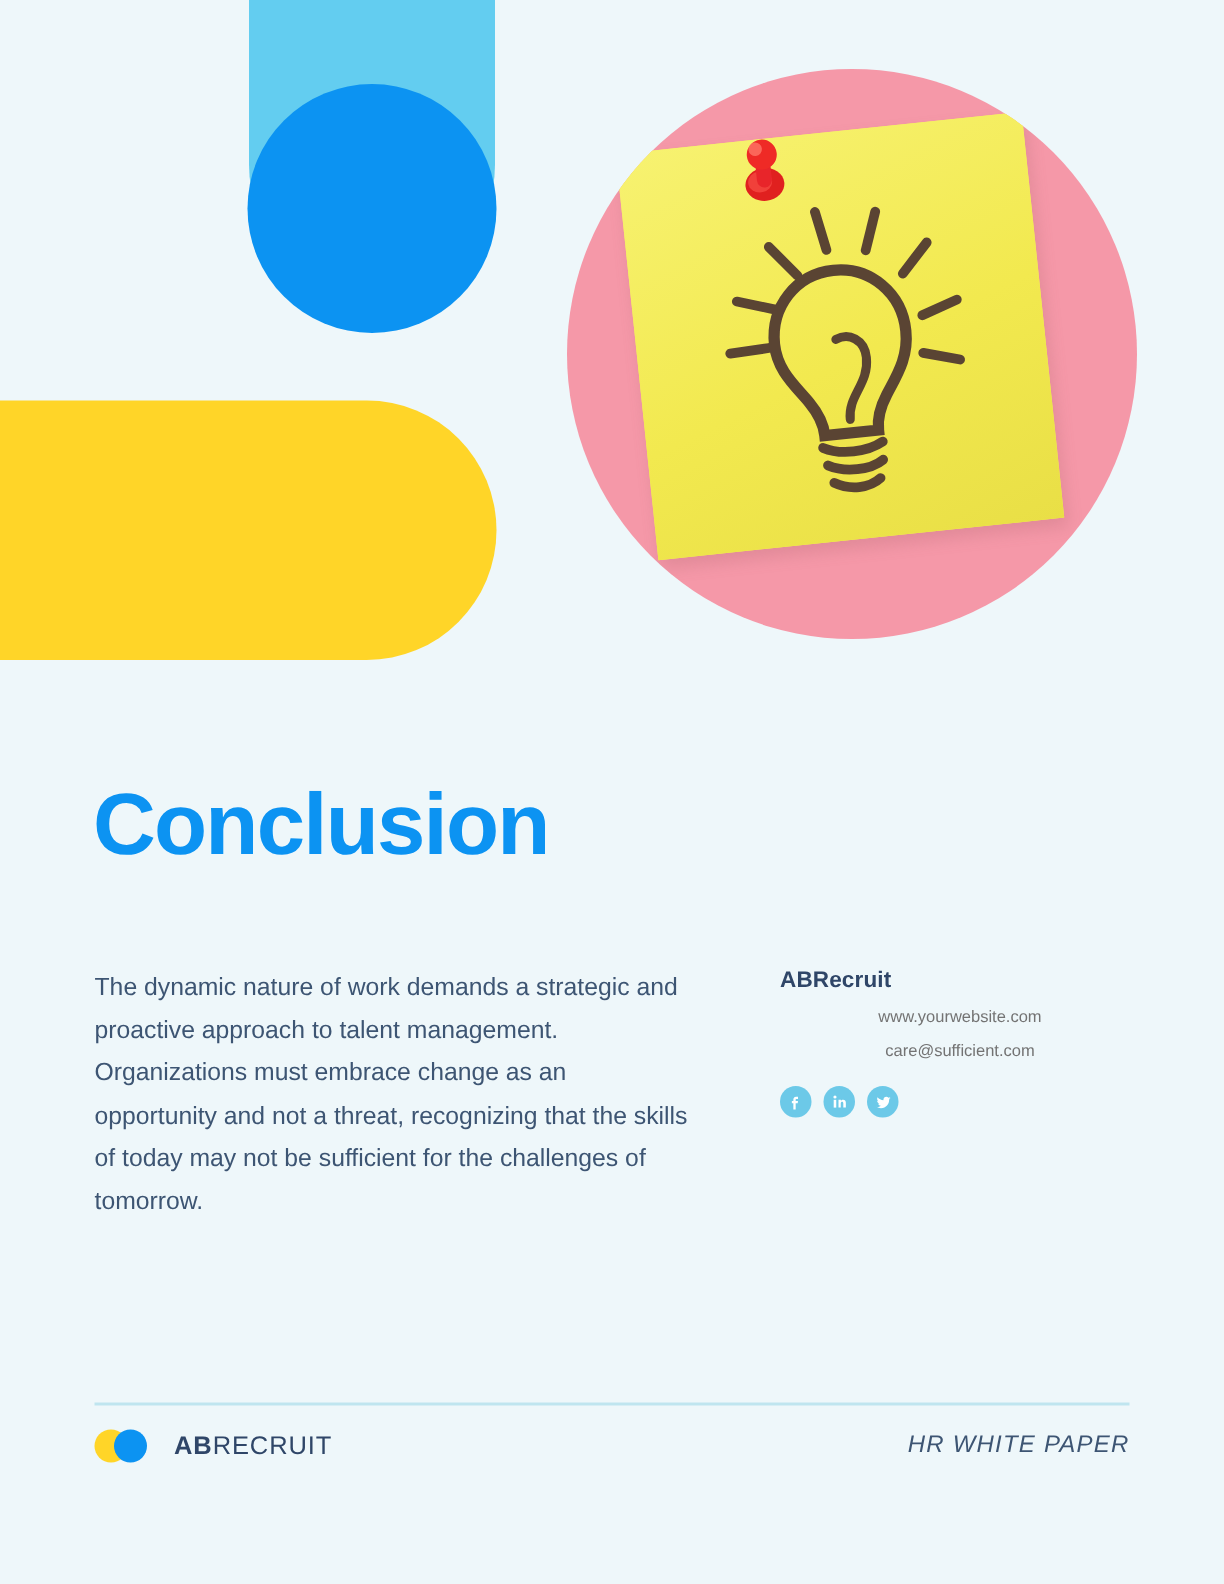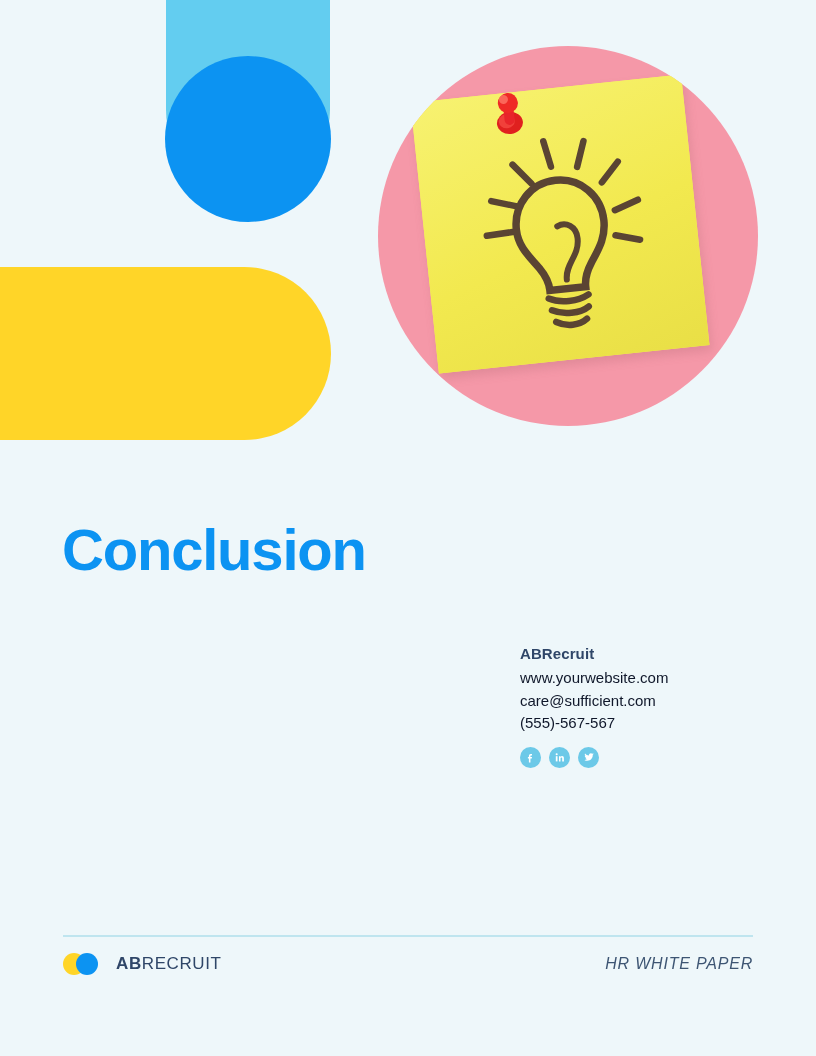--- a/index.html
+++ b/index.html
@@ -122,23 +122,24 @@
     width: 240px;
   }
   .contact-name {
     font-size: 15px;
     font-weight: bold;
     color: #2f4668;
     letter-spacing: .1px;
     margin: 0 0 5px 0;
   }
   .contact-line {
-    font-size: 15px;
+    font-size: 11px;
     line-height: 22.5px;
-    color: #0f172a;
+    color: #737373;
+    text-align: center;
   }
   .socials {
     display: flex;
     gap: 8px;
     margin-top: 12px;
   }
   .social {
     width: 21px;
     height: 21px;
     border-radius: 50%;
@@ -254,26 +255,26 @@
       <ellipse cx="17" cy="33" rx="13" ry="11" fill="#e0201f"></ellipse>
       <ellipse cx="14" cy="31" rx="8" ry="7" fill="#f3463f" opacity=".85"></ellipse>
       <rect x="12" y="17" width="10" height="18" rx="5" fill="#e8252a"></rect>
       <circle cx="17" cy="13" r="10" fill="#ef2a26"></circle>
       <circle cx="13" cy="9" r="4.5" fill="#ff7b6b" opacity=".75"></circle>
     </svg>
   </div>
 
   <h1 class="title">Conclusion</h1>
 
+  <p class="body-copy">The dynamic nature of work demands a strategic and proactive approach to talent management. Organizations must embrace change as an opportunity and not a threat, recognizing that the skills of today may not be sufficient for the challenges of tomorrow.</p>
 
   <div class="contact">
     <div class="contact-name">ABRecruit</div>
     <div class="contact-line">www.yourwebsite.com</div>
     <div class="contact-line">care@sufficient.com</div>
-    <div class="contact-line">(555)-567-567</div>
 
     <div class="socials">
       <span class="social">
         <svg width="11" height="11" viewBox="0 0 11 11" aria-hidden="true">
           <path d="M7.0 3.6h-1.1c-0.25 0-0.45 0.2-0.45 0.45V5.0H7.0L6.8 6.5H5.45V10.6H3.9V6.5H2.9V5.0h1.0V4.0
                    c0-1.1 0.75-1.9 1.8-1.9H7.0z" fill="#ffffff"></path>
         </svg>
       </span>
       <span class="social">
         <svg width="11" height="11" viewBox="0 0 11 11" aria-hidden="true">

